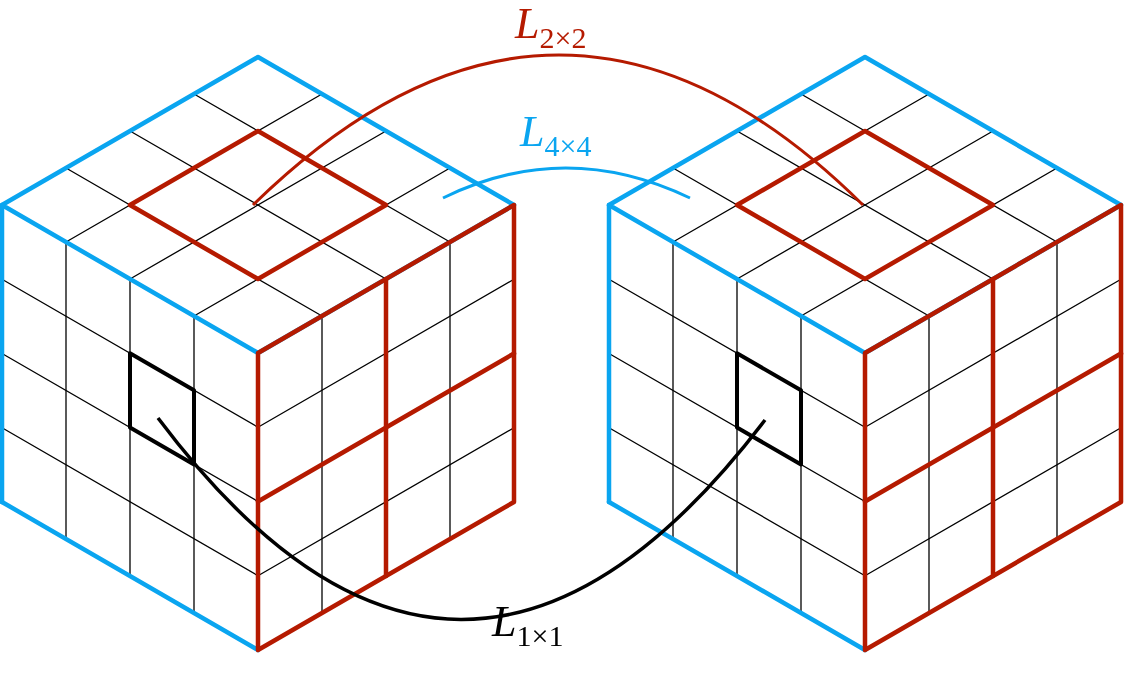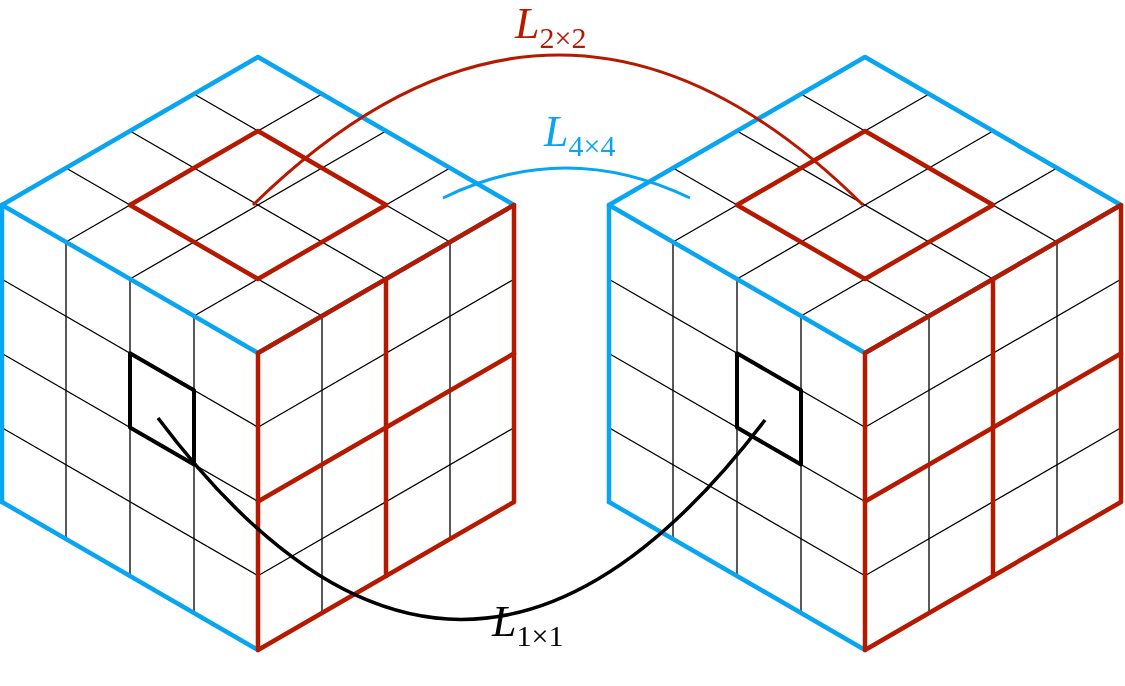--- a/index.html
+++ b/index.html
@@ -71,18 +71,18 @@
   <g id="arcs">
       <path d="M253,205 Q560,-95 863,205" fill="none" stroke="#b51a00" stroke-width="3"></path>
       <path d="M443,198 Q565,138 690,198" fill="none" stroke="#0aa5f0" stroke-width="3"></path>
       <path d="M158,418 Q460,820 765,420" fill="none" stroke="#000000" stroke-width="3.5"></path>
     </g>
 </svg>
 
 <div class="label" style="left:515px; top:2px; color:#b51a00;">
   <span>L</span><sub>2×2</sub>
 </div>
-<div class="label" style="left:544px; top:110px; color:#0aa5f0;">
+<div class="label" style="left:520px; top:110px; color:#0aa5f0;">
   <span>L</span><sub>4×4</sub>
 </div>
 <div class="label" style="left:492px; top:600px; color:#000000;">
   <span>L</span><sub>1×1</sub>
 </div>
 
 </body></html>

